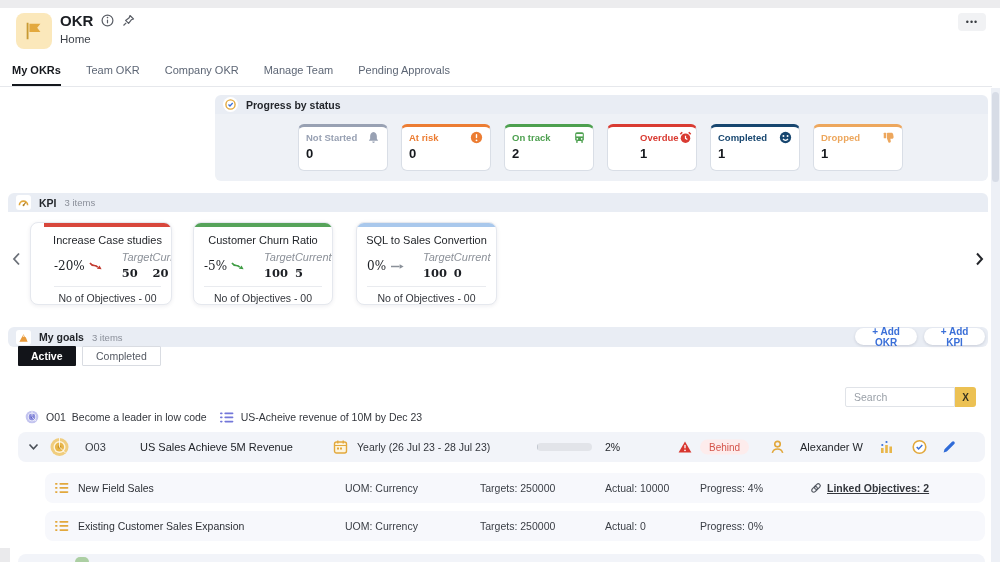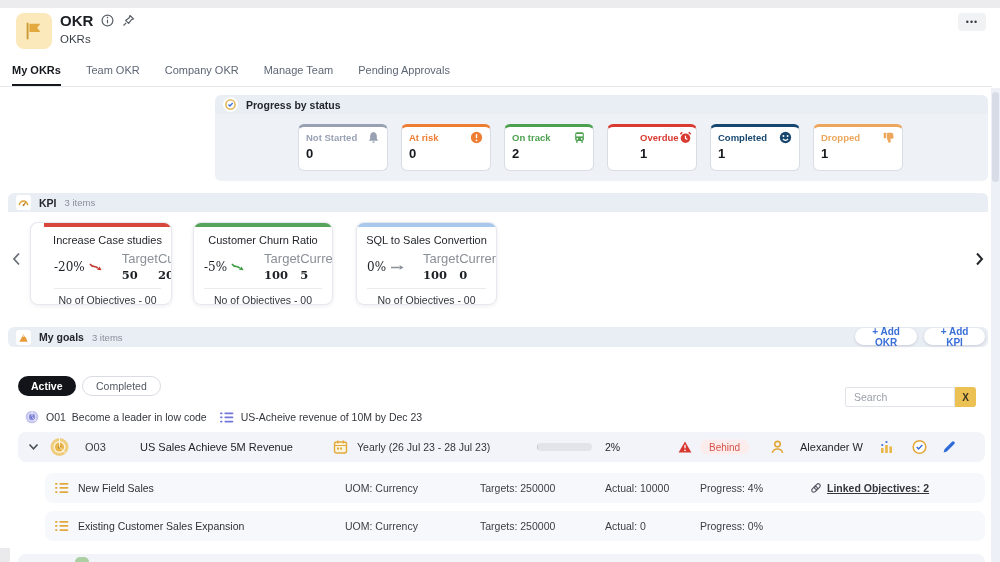--- a/index.html
+++ b/index.html
@@ -51,29 +51,29 @@
   .kpi-body { position:absolute; left:8px; top:212px; width:980px; height:110px; background:#fff; }
   .kpi-nav { position:absolute; top:252px; width:12px; height:14px; cursor:pointer; }
   .kpi-card { position:absolute; top:222px; height:83px; background:#fff; border:1px solid #e5e8ee; border-radius:8px; box-shadow:0 1px 4px rgba(20,30,60,.08); overflow:hidden; cursor:pointer; }
   .kpi-accent { height:4px; width:100%; }
   .kpi-title { text-align:center; font-size:11px; color:#23262b; margin-top:7px; }
   .kpi-stats { display:flex; align-items:center; padding:0 12px 0 10px; margin-top:6px; }
   .kpi-percent { font-family:"DejaVu Serif", serif; font-size:12px; color:#1c1f24; }
   .kpi-trend { margin-left:4px; display:inline-flex; }
   .kpi-col { margin-left:18px; line-height:1.05; }
   .kpi-col.current { margin-left:auto; }
-  .kpi-col-label { display:block; font-size:13px; color:#8b9098; }
+  .kpi-col-label { display:block; font-size:11px; color:#8b9098;font-style:italic; }
   .kpi-col-value { font-family:"DejaVu Serif", serif; font-size:11.5px; font-weight:bold; color:#1c1f24; }
   .kpi-divider { border-top:1px solid #e9ebef; margin:6px 10px 0; }
   .kpi-objectives { text-align:center; font-size:10.5px; color:#33363c; margin-top:5px; }
 
   
   .goals-band { position:absolute; left:8px; top:327px; width:980px; height:20px; border-radius:6px; }
   .add-btn { position:absolute; top:328px; height:17px; background:#fff; border-radius:12px; border:none; box-shadow:0 1px 3px rgba(20,30,60,.15); color:#3a6fd8; font-weight:bold; font-size:10px; padding:0 12px; display:flex; align-items:center; cursor:pointer; font-family:"Liberation Sans", sans-serif; }
-  .filter-pill { position:absolute; top:376px; height:20px; border-radius:10px; font-size:10.5px; display:flex; align-items:center; padding:0 13px; cursor:pointer; }
+  .filter-pill { position:absolute; top:346px; height:20px; border-radius:1px; font-size:10.5px; display:flex; align-items:center; padding:0 13px; cursor:pointer; }
   .filter-pill.on { background:#121419; color:#fff; font-weight:bold; }
   .filter-pill.off { background:#fff; color:#555a63; border:1px solid #d9dce2; }
   .search-wrap { position:absolute; left:845px; top:387px; display:flex; }
   .search-input { width:110px; height:20px; border:1px solid #e0e3e8; border-radius:2px 0 0 2px; font-size:10.5px; padding:0 8px; color:#3a3d42; outline:none; font-family:"Liberation Sans", sans-serif; }
   .search-input::placeholder { color:#9aa0a8; }
   .search-clear { width:21px; height:20px; background:#ecc153; border:none; border-radius:0 3px 3px 0; font-size:10px; font-weight:bold; color:#3a3420; cursor:pointer; }
 
   .breadcrumb { position:absolute; left:25px; top:410px; display:flex; align-items:center; gap:7px; font-size:10.5px; color:#33363c; }
   .crumb-id { margin-right:-1px; }
 
@@ -128,21 +128,21 @@
             <circle cx="6.5" cy="3.6" r="0.8" fill="#5a5e66"></circle>
           </svg>
       </span>
       <span>
         <svg width="13" height="13" viewBox="0 0 13 13">
             <path d="M8 1.5 11.5 5 9.3 5.8 6.6 9.4 3.6 6.4 7.2 3.7z" stroke="#5a5e66" stroke-width="1.2" fill="none" stroke-linejoin="round"></path>
             <path d="M4.2 8.8 1.5 11.5" stroke="#5a5e66" stroke-width="1.2"></path>
           </svg>
       </span>
     </div>
-    <div class="app-subtitle">OKRs</div>
+    <div class="app-subtitle">Home</div>
     <div class="more-btn">•••</div>
   </div>
 
   <div class="tabbar">
     <div class="tab active">My OKRs</div>
     <div class="tab">Team OKR</div>
     <div class="tab">Company OKR</div>
     <div class="tab">Manage Team</div>
     <div class="tab">Pending Approvals</div>
   </div>

